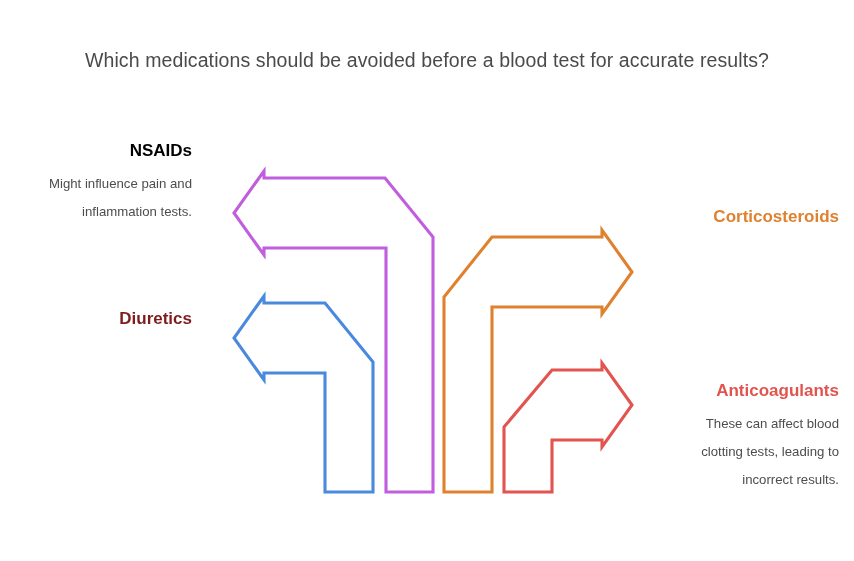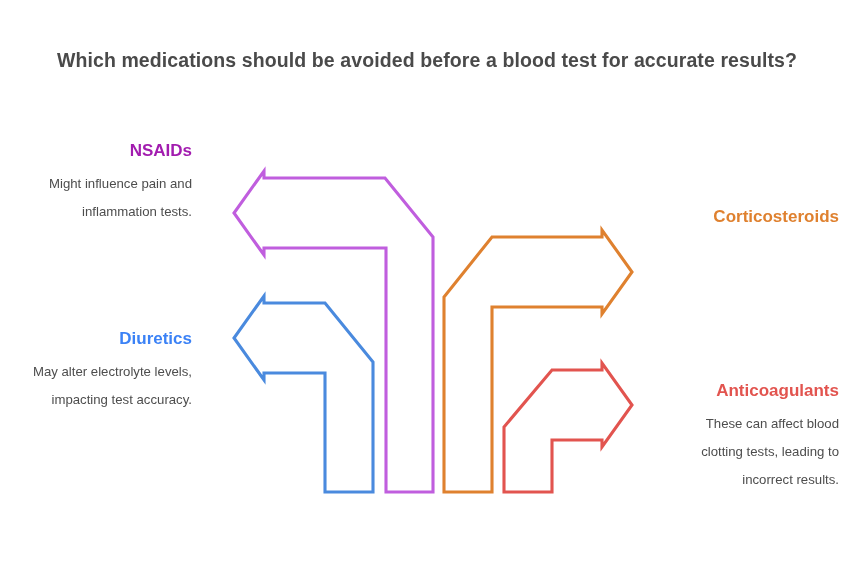--- a/index.html
+++ b/index.html
@@ -25,21 +25,21 @@
   }
 
   
   .title {
     position: absolute;
     left: 0;
     top: 46px;
     width: 854px;
     text-align: center;
     font-size: 19.5px;
-    font-weight: 700;
+    font-weight: 400;
     color: #4a4a4a;
     letter-spacing: 0.1px;
     line-height: 28px;
   }
 
   
   .label-block {
     position: absolute;
     width: 176px;
   }
@@ -93,27 +93,26 @@
     <path class="arrow-shape" id="path-nsaids" d="M 433,492 L 433,237 L 385,178 L 264,178 L 264,171 L 234,213 L 264,255 L 264,248 L 386,248 L 386,492 Z" style="stroke: rgb(192, 94, 222); stroke-width: 3.1;"></path>
 
     <path class="arrow-shape" id="path-diuretics" d="M 373,492 L 373,362 L 325,303 L 264,303 L 264,296 L 234,338 L 264,380 L 264,373 L 325,373 L 325,492 Z" style="stroke: rgb(74, 138, 222); stroke-width: 3.1;"></path>
 
     <path class="arrow-shape" id="path-corticosteroids" d="M 444,492 L 444,297 L 492,237 L 602,237 L 602,230 L 632,272 L 602,314 L 602,307 L 492,307 L 492,492 Z" style="stroke: rgb(223, 129, 47); stroke-width: 3.1;"></path>
 
     <path class="arrow-shape" id="path-anticoagulants" d="M 504,492 L 504,427 L 552,370 L 602,370 L 602,363 L 632,405 L 602,447 L 602,440 L 552,440 L 552,492 Z" style="stroke: rgb(226, 84, 79); stroke-width: 3.1;"></path>
   </svg>
 
   <div class="label-block right-align" id="block-nsaids">
-    <div class="label-heading" id="head-nsaids" style="color: #a21caf;">NSAIDs</div>
+    <div class="label-heading" id="head-nsaids" style="color: #000000;">NSAIDs</div>
     <div class="label-desc" style="color: rgb(77, 77, 77);">Might influence pain and inflammation tests.</div>
   </div>
 
   <div class="label-block right-align" id="block-diuretics">
-    <div class="label-heading" id="head-diuretics" style="color: #3b82f6; margin-top: 20px;">Diuretics</div>
-    <div class="label-desc" style="color: rgb(77, 77, 77);">May alter electrolyte levels, impacting test accuracy.</div>
+    <div class="label-heading" id="head-diuretics" style="color: #7f1d1d;">Diuretics</div>
   </div>
 
   <div class="label-block left-align" id="block-corticosteroids">
     <div class="label-heading" id="head-corticosteroids" style="color: rgb(223, 129, 47);">Corticosteroids</div>
   </div>
 
   <div class="label-block left-align" id="block-anticoagulants">
     <div class="label-heading" id="head-anticoagulants" style="color: rgb(226, 84, 79);">Anticoagulants</div>
     <div class="label-desc" style="color: rgb(77, 77, 77);">These can affect blood clotting tests, leading to incorrect results.</div>
   </div>

